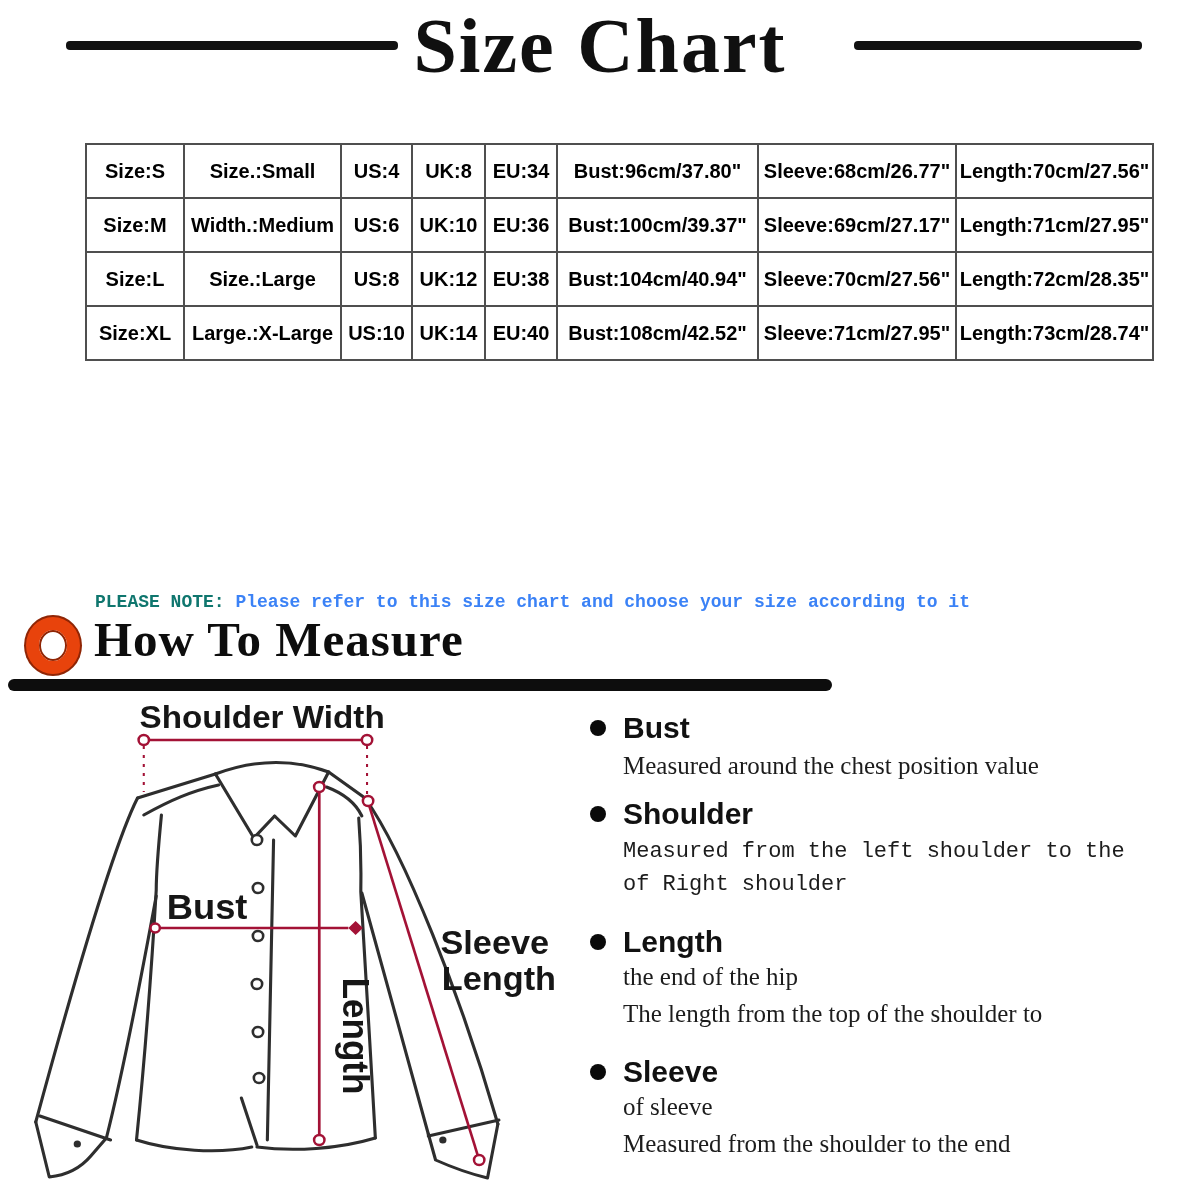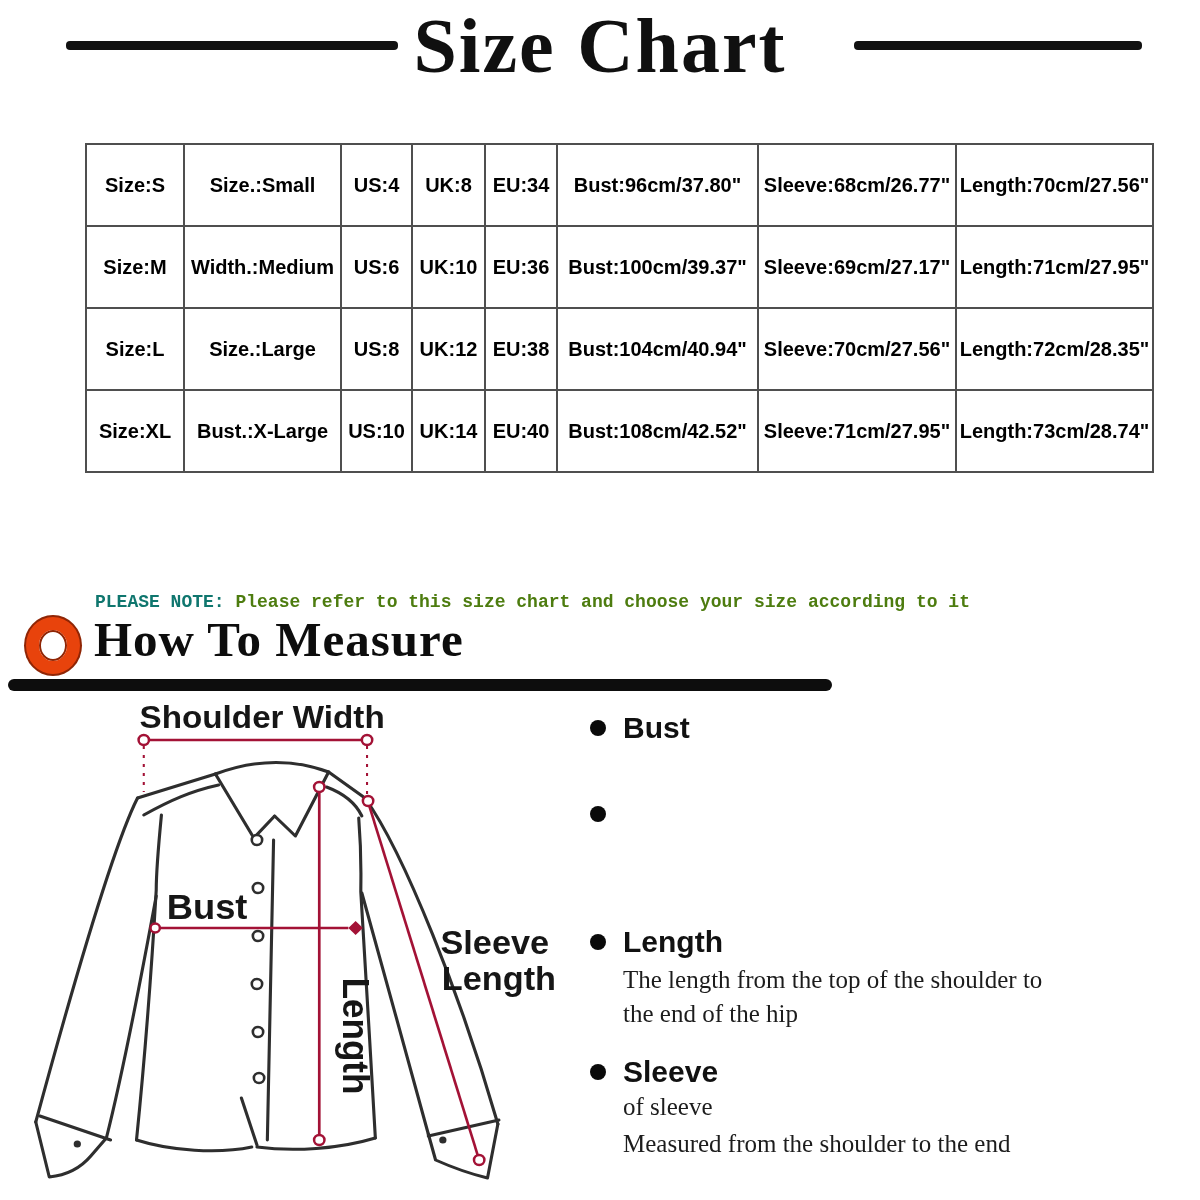--- a/index.html
+++ b/index.html
@@ -19,31 +19,31 @@
   .rule-left{left:66px;width:332px;}
   .rule-right{left:854px;width:288px;}
 
   
   .size-table{
     left:85px;top:143px;border-collapse:collapse;table-layout:fixed;
     background:#fff;
   }
   .size-table td{
     border:2px solid #4f4f4f;font-weight:bold;font-size:20px;
-    text-align:center;vertical-align:middle;height:48px;padding:16px 2px;
+    text-align:center;vertical-align:middle;height:48px;padding:2px 2px;
     white-space:nowrap;color:#000;
   }
 
   
   .note{
     left:95px;top:592px;font-family:"Liberation Mono","DejaVu Sans Mono",monospace;
     font-weight:bold;font-size:18px;white-space:nowrap;
   }
   .note-label{color:#0f766e;}
-  .note-rest{color:#4d7c0f;}
+  .note-rest{color:#3b82f6;}
 
   
   .ring{
     left:26px;top:617px;width:54px;height:57px;border-radius:50%;
     border:13px solid #e8430c;box-sizing:border-box;
     box-shadow:0 0 0 2px #8f2505, inset 0 0 0 2px #8f2505;
     background:#fff;
   }
   .htm-heading{
     left:94px;top:604px;font-family:"Liberation Serif",serif;
@@ -120,21 +120,21 @@
       <td>Size.:Large</td>
       <td>US:8</td>
       <td>UK:12</td>
       <td>EU:38</td>
       <td>Bust:104cm/40.94"</td>
       <td>Sleeve:70cm/27.56"</td>
       <td>Length:72cm/28.35"</td>
     </tr>
     <tr>
       <td>Size:XL</td>
-      <td>Bust.:X-Large</td>
+      <td>Large.:X-Large</td>
       <td>US:10</td>
       <td>UK:14</td>
       <td>EU:40</td>
       <td>Bust:108cm/42.52"</td>
       <td>Sleeve:71cm/27.95"</td>
       <td>Length:73cm/28.74"</td>
     </tr>
   </tbody>
 </table>
 
@@ -215,33 +215,39 @@
     <text x="462" y="266" font-size="33" text-anchor="middle">Sleeve</text>
     <text x="466" y="302" font-size="33" text-anchor="middle">Length</text>
     <text x="316" y="348" font-size="35" text-anchor="middle" transform="rotate(90 316 348)">Length</text>
   </g>
 </svg>
 
 <div class="m-item item-bust">
   <span class="dot"></span>
   <div class="m-body">
     <h3>Bust</h3>
+    <p class="m-desc">Measured around the chest position value</p>
   </div>
 </div>
 
 <div class="m-item mono item-shoulder">
   <span class="dot"></span>
+  <div class="m-body">
+    <h3>Shoulder</h3>
+    <p class="m-desc">Measured from the left shoulder to the</p>
+    <p class="m-desc" style="margin-top:0;">of Right shoulder</p>
+  </div>
 </div>
 
 <div class="m-item item-length">
   <span class="dot"></span>
   <div class="m-body">
     <h3>Length</h3>
+    <p class="m-desc" style="margin-top:0;">the end of the hip</p>
     <p class="m-desc">The length from the top of the shoulder to</p>
-    <p class="m-desc" style="margin-top:0;">the end of the hip</p>
   </div>
 </div>
 
 <div class="m-item item-sleeve">
   <span class="dot"></span>
   <div class="m-body">
     <h3>Sleeve</h3>
     <p class="m-desc" style="margin-top:0;">of sleeve</p>
     <p class="m-desc">Measured from the shoulder to the end</p>
   </div>

